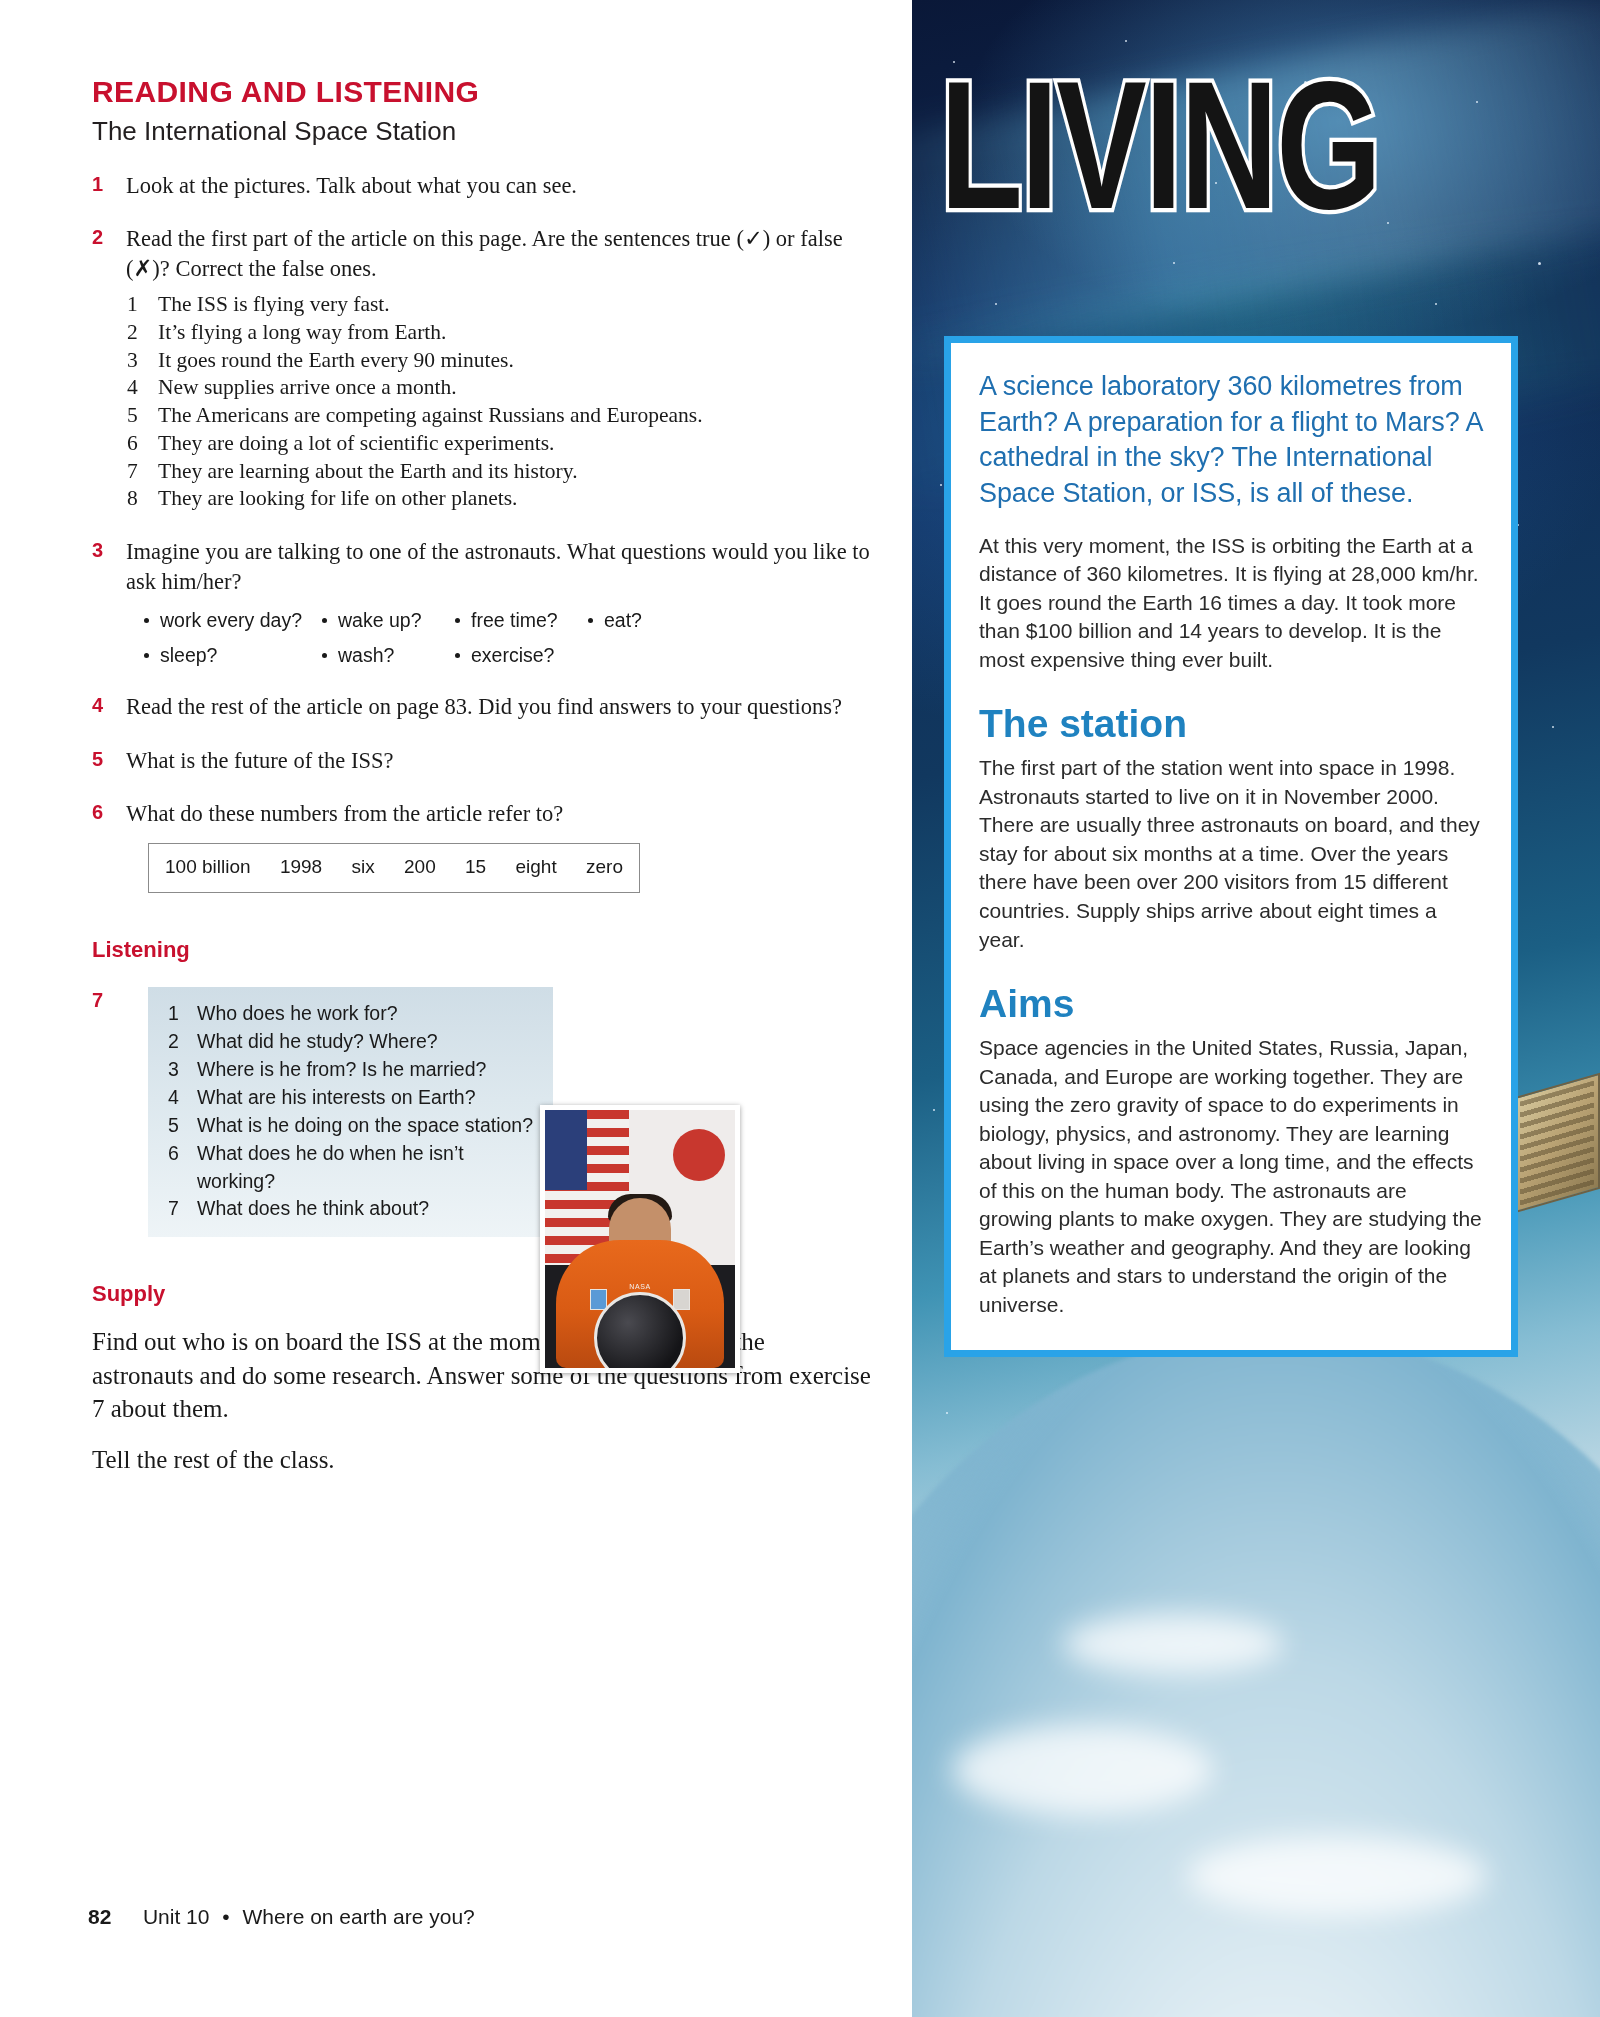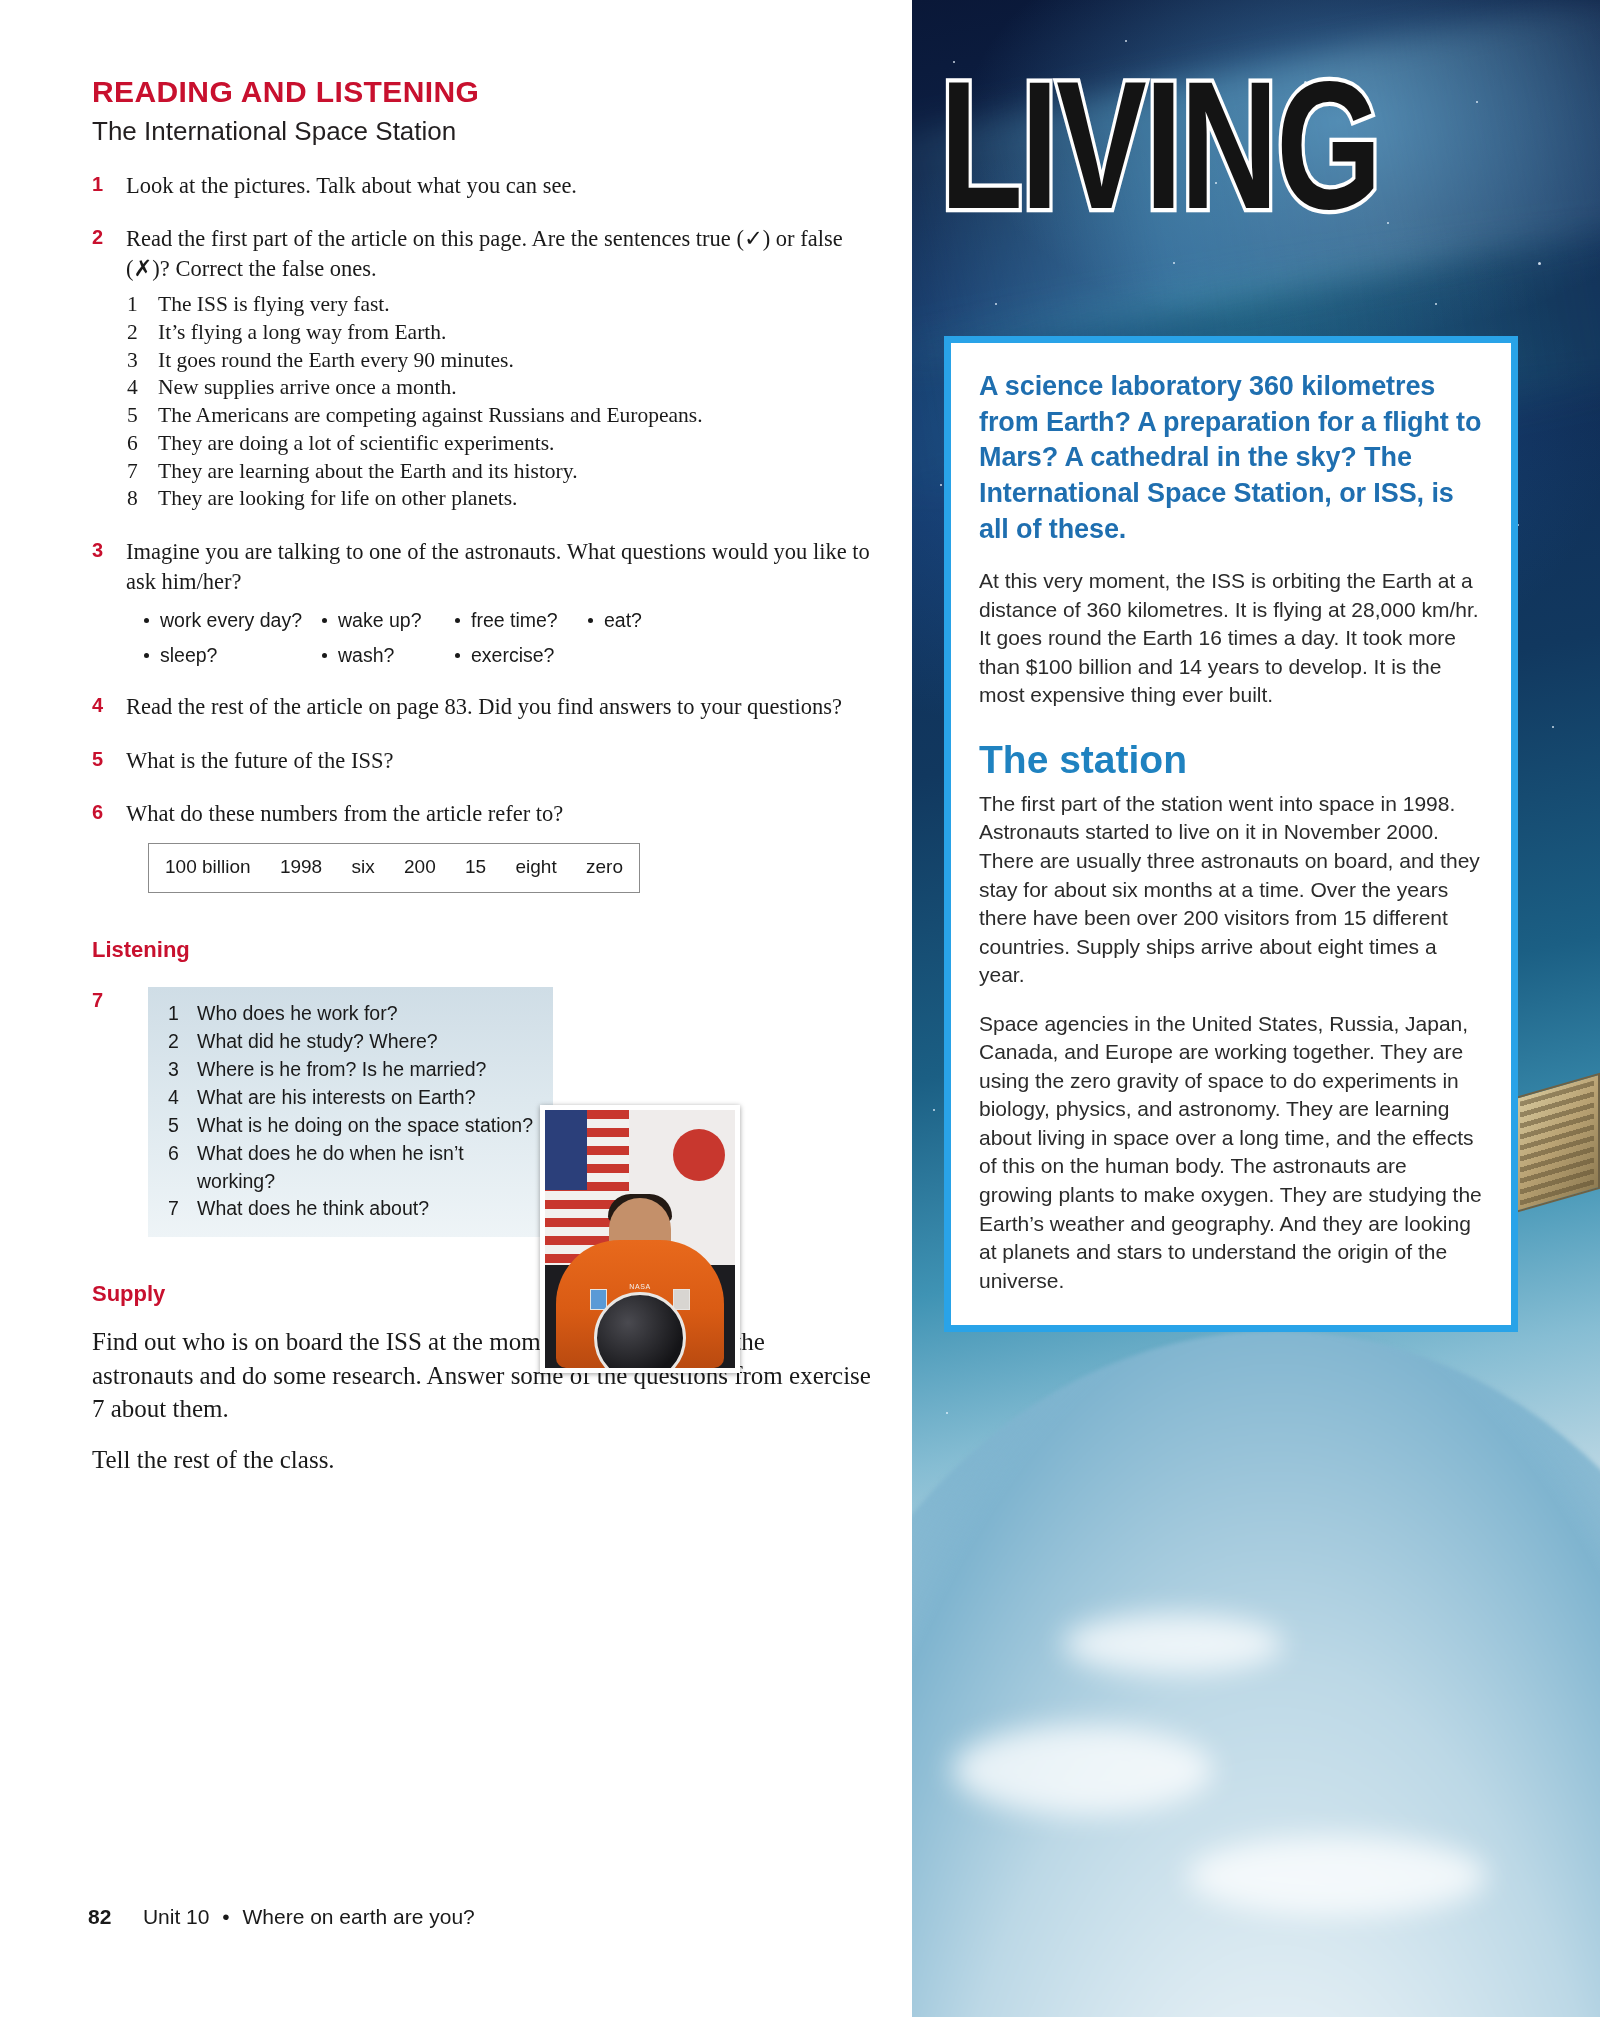--- a/index.html
+++ b/index.html
@@ -367,21 +367,21 @@
     position: absolute;
     left: 32px;
     top: 336px;
     width: 574px;
     background: #ffffff;
     border: 7px solid #29a3e8;
     padding: 26px 28px 30px 28px;
   }
   .lead {
     font-family: "Liberation Sans", sans-serif;
-    font-weight: bold;
+    font-weight: normal;
     font-size: 27px;
     line-height: 1.32;
     color: #1f6fb0;
     letter-spacing: -.1px;
   }
   .body-p {
     font-family: "Liberation Sans", sans-serif;
     font-size: 21px;
     line-height: 1.36;
     color: #2b2b2b;
@@ -634,17 +634,18 @@
 
     <div class="living">LIVING</div>
 
     <div class="article">
       <div class="lead">A science laboratory 360 kilometres from Earth? A preparation for a flight to Mars? A cathedral in the sky? The International Space Station, or ISS, is all of these.</div>
       <div class="body-p">At this very moment, the ISS is orbiting the Earth at a distance of 360 kilometres. It is flying at 28,000 km/hr. It goes round the Earth 16 times a day. It took more than $100 billion and 14 years to develop. It is the most expensive thing ever built.</div>
 
       <div class="sec-h">The station</div>
       <div class="body-p">The first part of the station went into space in 1998. Astronauts started to live on it in November 2000. There are usually three astronauts on board, and they stay for about six months at a time. Over the years there have been over 200 visitors from 15 different countries. Supply ships arrive about eight times a year.</div>
 
+      <div class="sec-h">Aims</div>
       <div class="body-p">Space agencies in the United States, Russia, Japan, Canada, and Europe are working together. They are using the zero gravity of space to do experiments in biology, physics, and astronomy. They are learning about living in space over a long time, and the effects of this on the human body. The astronauts are growing plants to make oxygen. They are studying the Earth’s weather and geography. And they are looking at planets and stars to understand the origin of the universe.</div>
     </div>
   </div>
 
 </div>
 
 </body></html>

